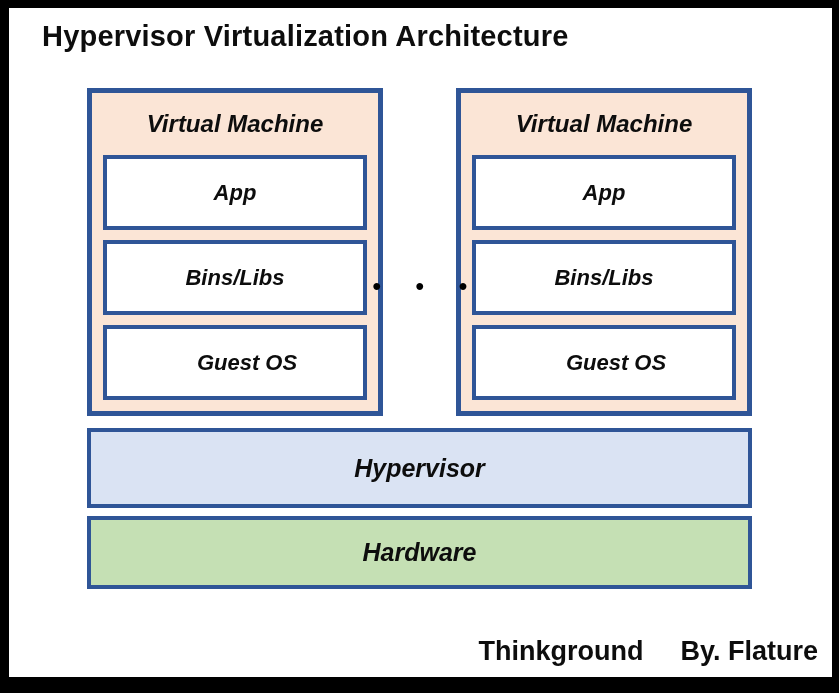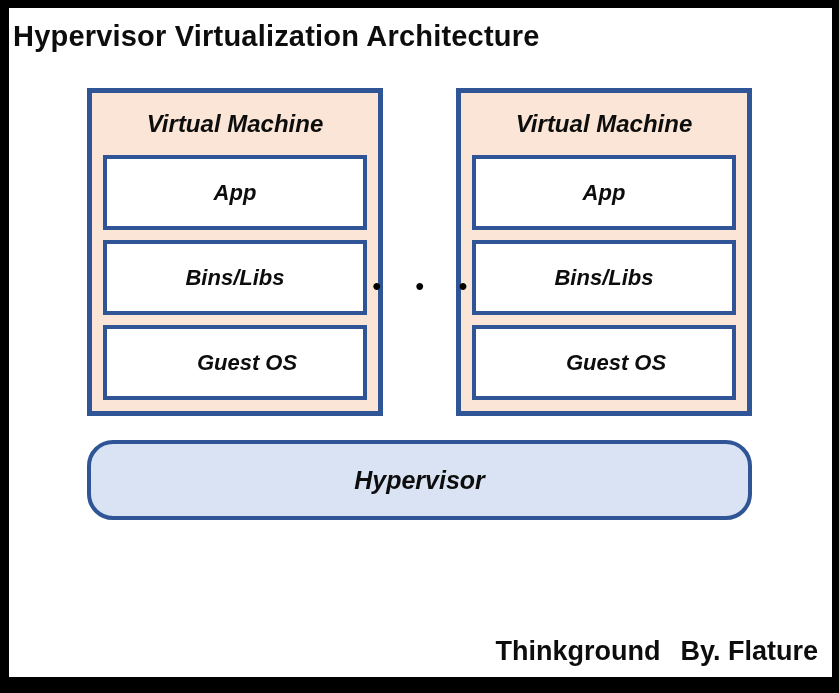--- a/index.html
+++ b/index.html
@@ -14,21 +14,21 @@
     border-color: #000000;
     border-width: 8px 7px 16px 9px; 
     font-family: "Liberation Sans", sans-serif;
     font-weight: 700;
     color: #0d0d0d;
     overflow: hidden;
   }
 
   .title {
     position: absolute;
-    left: 4px;
+    left: 33px;
     top: 12px;
     font-size: 29px;
     letter-spacing: 0.2px;
     white-space: nowrap;
   }
 
   .content {
     position: absolute;
     left: 78px;
     top: 80px;
@@ -85,31 +85,31 @@
 
   .bar {
     width: 665px;
     box-sizing: border-box;
     border: 4px solid #2f5597;
     display: flex;
     align-items: center;
     justify-content: center;
     font-size: 25px;
   }
-  .bar.hypervisor { height: 80px; margin-top: 24px; background: #dae3f3; border-radius: 26px; }
+  .bar.hypervisor { height: 80px; margin-top: 12px; background: #dae3f3; }
   .bar.hardware   { height: 73px; margin-top: 8px; background: #c5e0b4; }
 
   .footer {
     position: absolute;
     right: 14px;
     bottom: 10px;
     font-size: 27px;
     white-space: nowrap;
   }
-  .footer .byline { margin-left: 20px; }
+  .footer .byline { margin-left: 37px; }
 </style>
 </head>
 <body>
 
 <div class="slide">
 
   <div class="title">Hypervisor Virtualization Architecture</div>
 
   <div class="content">
 
@@ -129,20 +129,21 @@
       <div class="vm">
         <div class="vm-title">Virtual Machine</div>
         <div class="vm-layer">App</div>
         <div class="vm-layer">Bins/Libs</div>
         <div class="vm-layer">Guest OS</div>
       </div>
 
     </div>
 
     <div class="bar hypervisor">Hypervisor</div>
+    <div class="bar hardware">Hardware</div>
 
   </div>
 
   <div class="footer">
     <span class="brand">Thinkground</span><span class="byline">By. Flature</span>
   </div>
 
 </div>
 
 </body></html>

